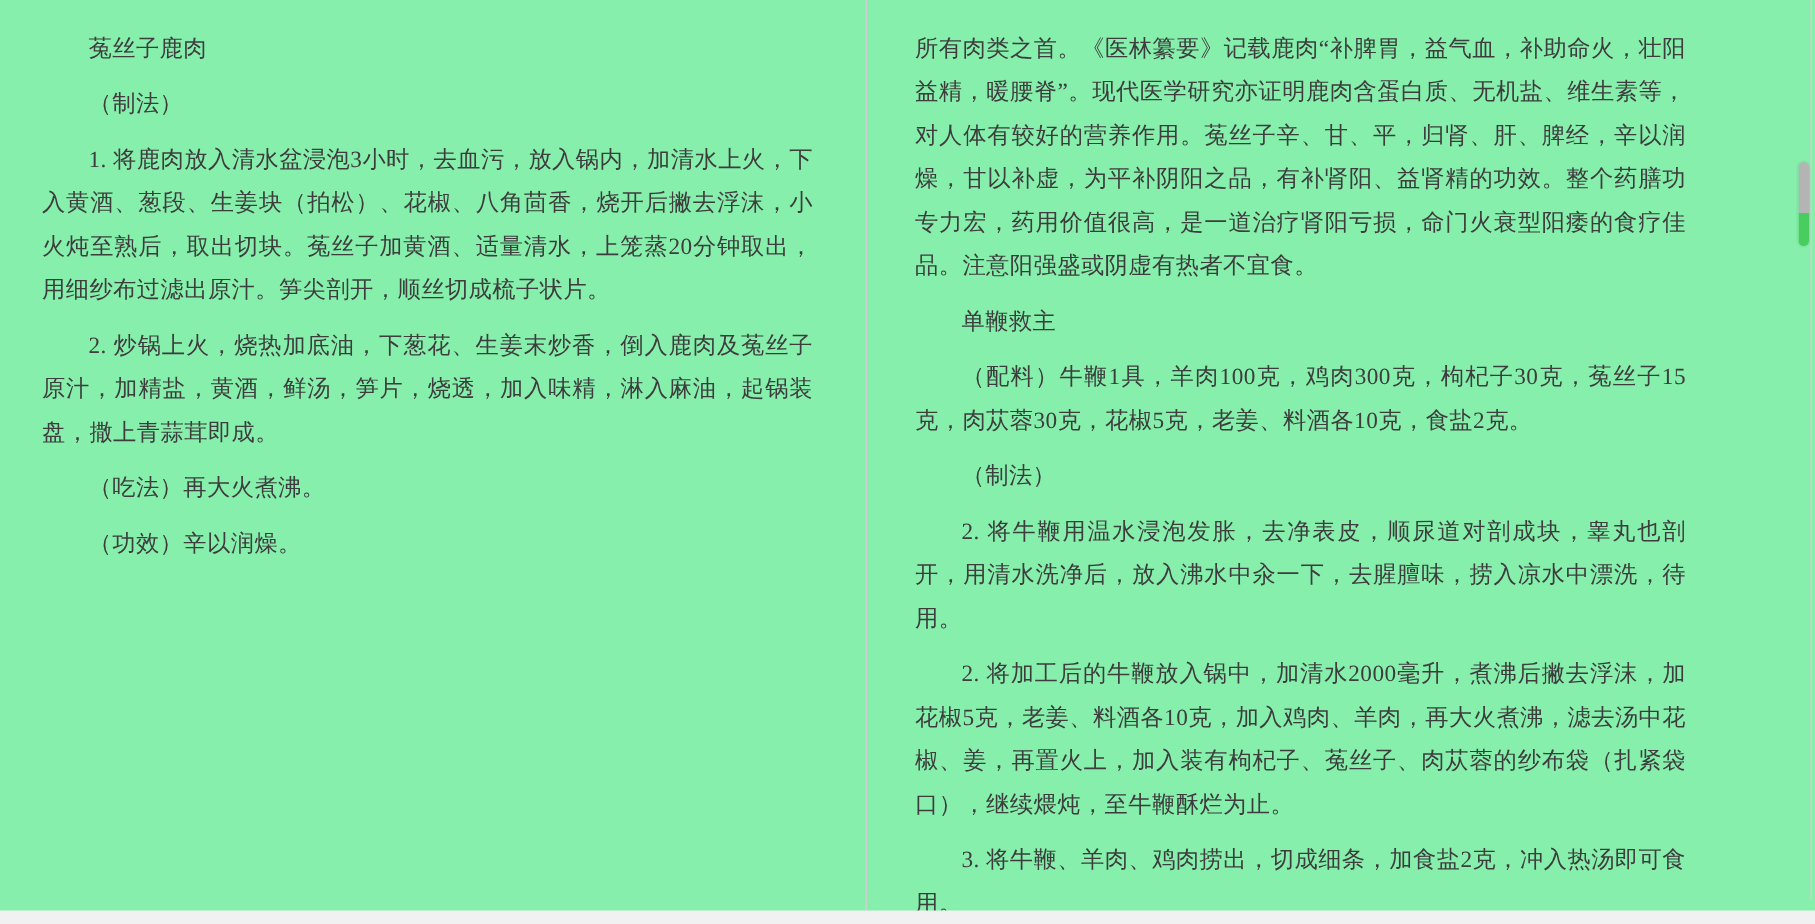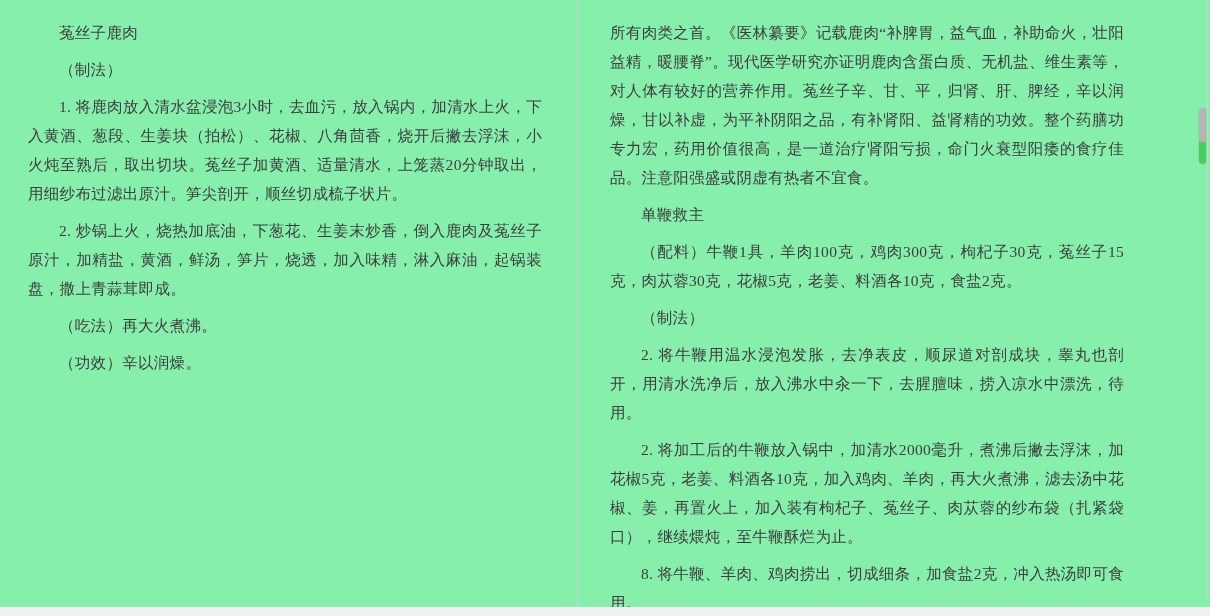--- a/index.html
+++ b/index.html
@@ -73,21 +73,21 @@
       <p class="para">（功效）辛以润燥。</p>
     </div>
 
   <div class="page-col col-right">
       <p class="para no-indent">所有肉类之首。《医林纂要》记载鹿肉“补脾胃，益气血，补助命火，壮阳益精，暖腰脊”。现代医学研究亦证明鹿肉含蛋白质、无机盐、维生素等，对人体有较好的营养作用。菟丝子辛、甘、平，归肾、肝、脾经，辛以润燥，甘以补虚，为平补阴阳之品，有补肾阳、益肾精的功效。整个药膳功专力宏，药用价值很高，是一道治疗肾阳亏损，命门火衰型阳痿的食疗佳品。注意阳强盛或阴虚有热者不宜食。</p>
       <p class="para">单鞭救主</p>
       <p class="para">（配料）牛鞭1具，羊肉100克，鸡肉300克，枸杞子30克，菟丝子15克，肉苁蓉30克，花椒5克，老姜、料酒各10克，食盐2克。</p>
       <p class="para">（制法）</p>
       <p class="para">2. 将牛鞭用温水浸泡发胀，去净表皮，顺尿道对剖成块，睾丸也剖开，用清水洗净后，放入沸水中汆一下，去腥膻味，捞入凉水中漂洗，待用。</p>
       <p class="para">2. 将加工后的牛鞭放入锅中，加清水2000毫升，煮沸后撇去浮沫，加花椒5克，老姜、料酒各10克，加入鸡肉、羊肉，再大火煮沸，滤去汤中花椒、姜，再置火上，加入装有枸杞子、菟丝子、肉苁蓉的纱布袋（扎紧袋口），继续煨炖，至牛鞭酥烂为止。</p>
-      <p class="para">8. 将牛鞭、羊肉、鸡肉捞出，切成细条，加食盐2克，冲入热汤即可食用。</p>
+      <p class="para">3. 将牛鞭、羊肉、鸡肉捞出，切成细条，加食盐2克，冲入热汤即可食用。</p>
     </div>
 
   <div id="divider-mid" class="divider-v"></div>
 
   <div id="border-right" class="divider-v"></div>
 
   <div class="scroll-thumb">
     <div class="thumb-gray"></div>
     <div class="thumb-green"></div>
   </div>

